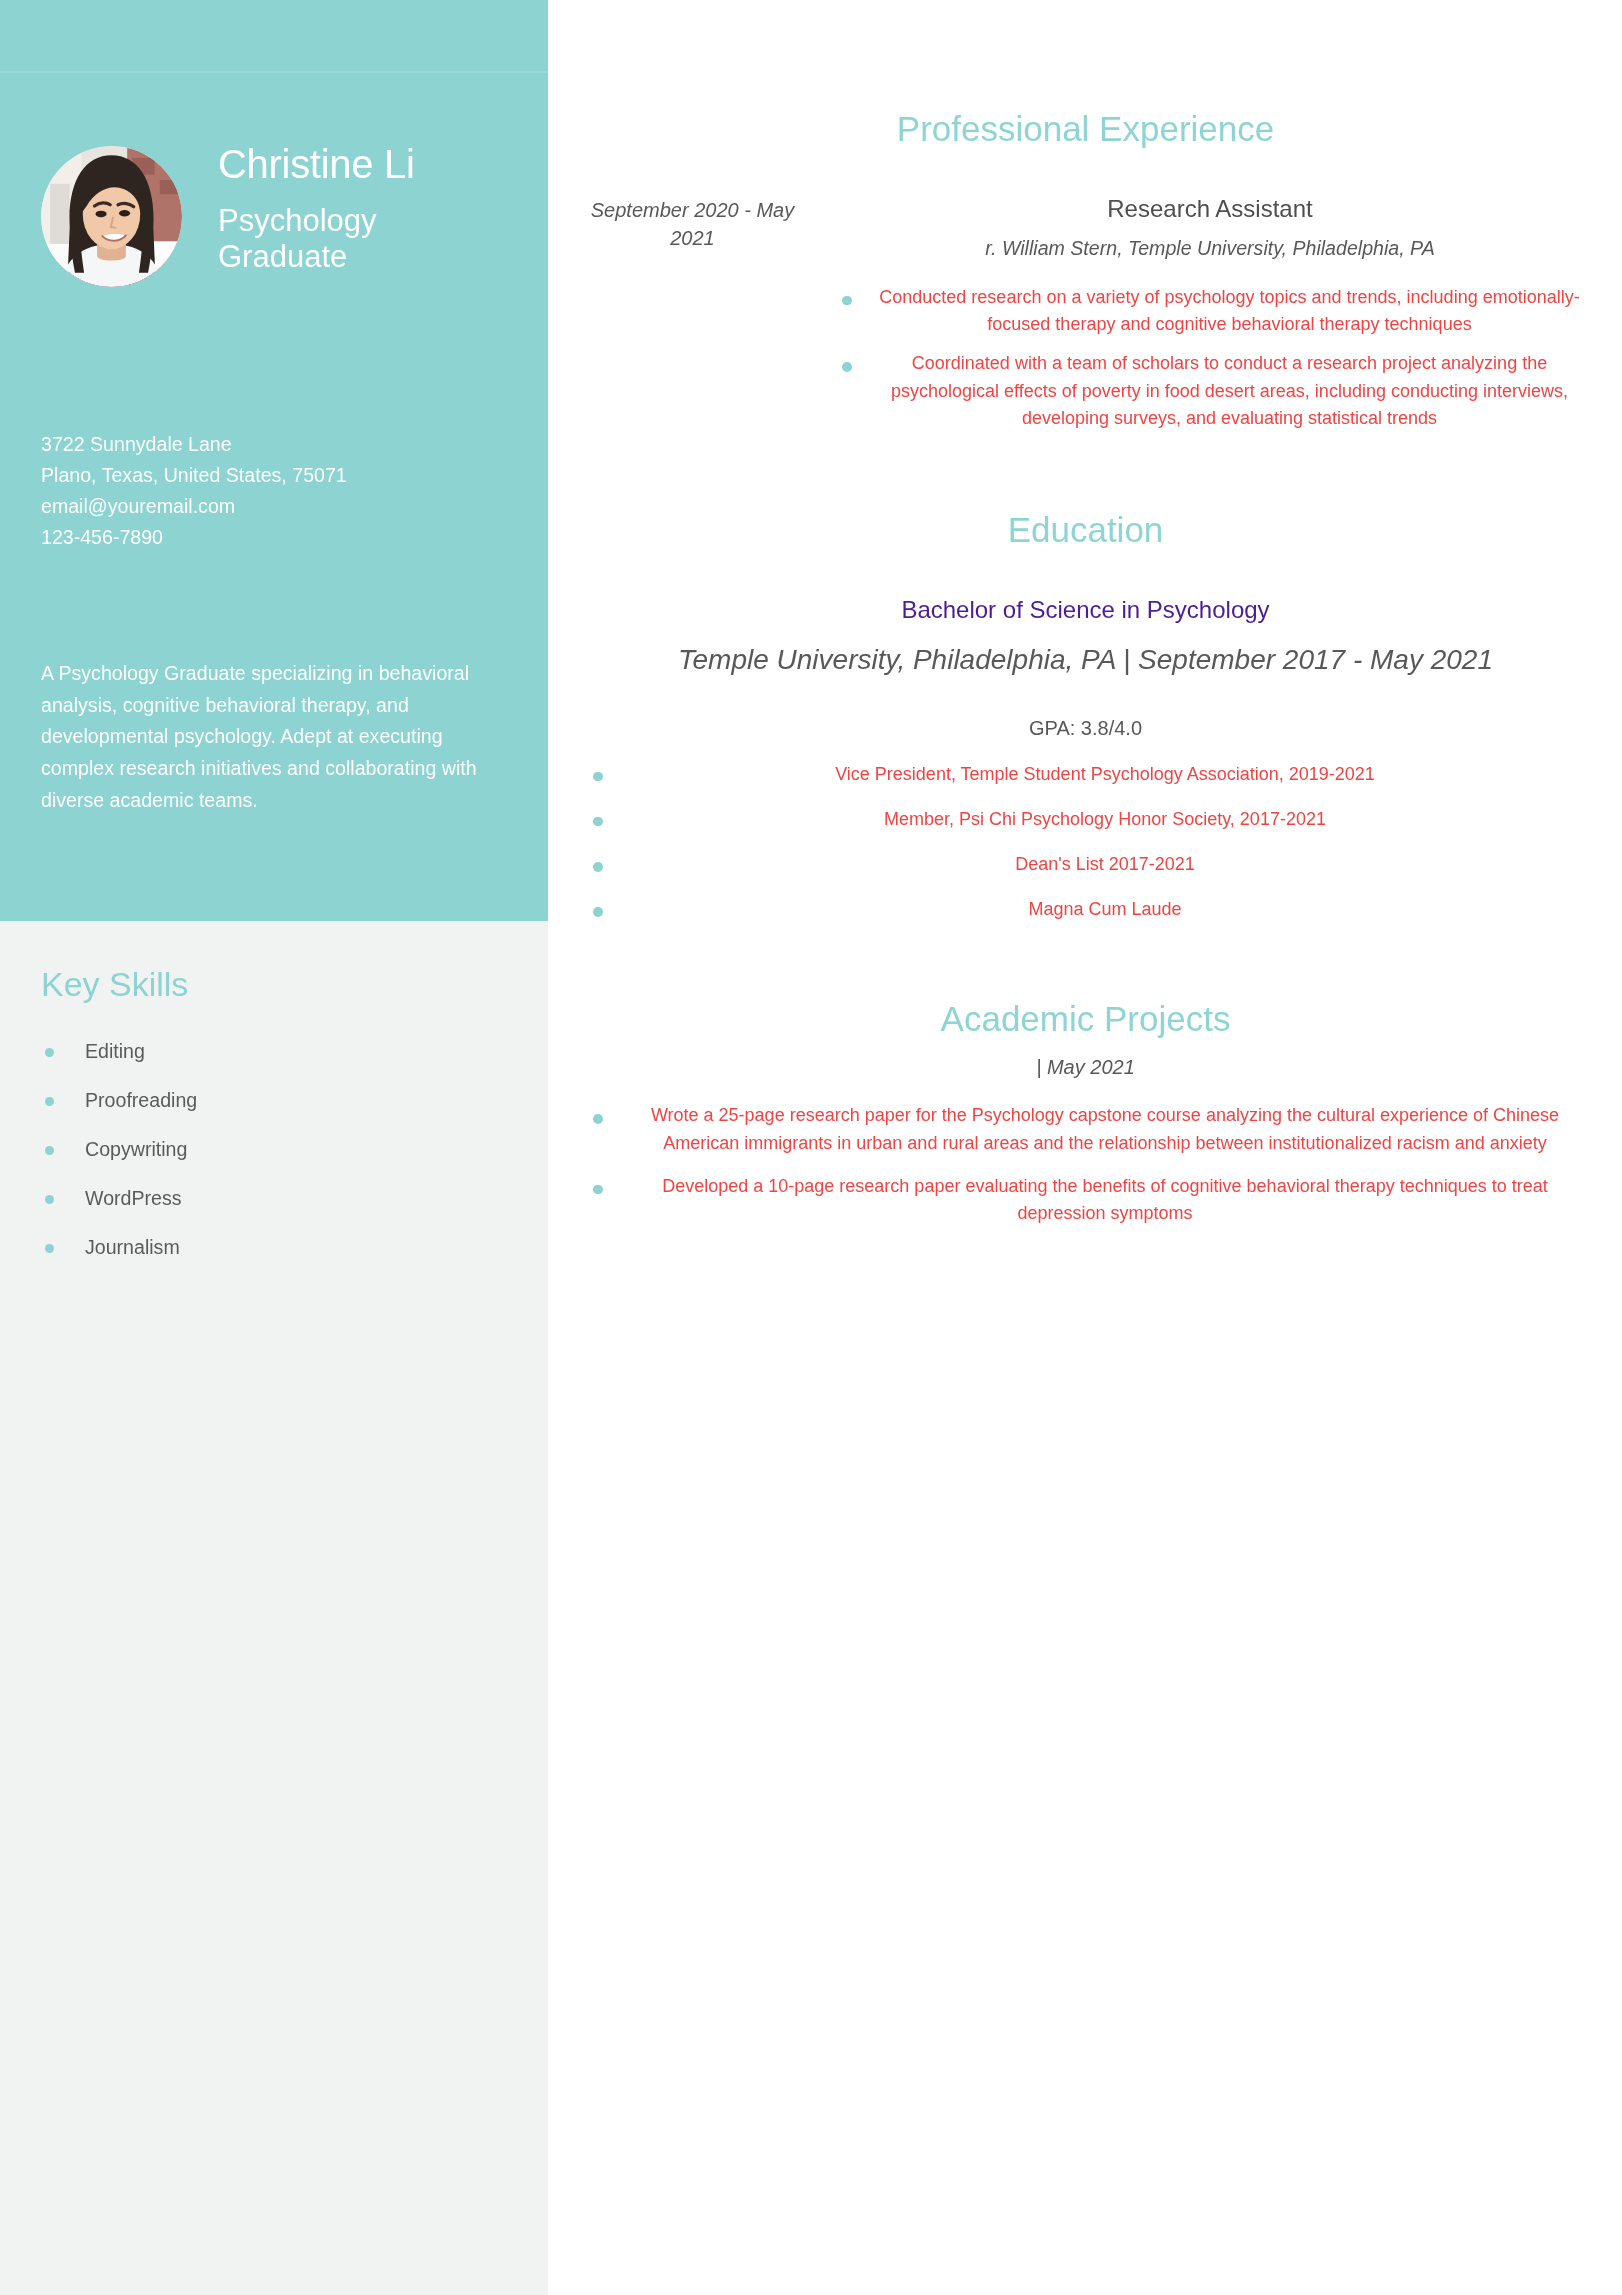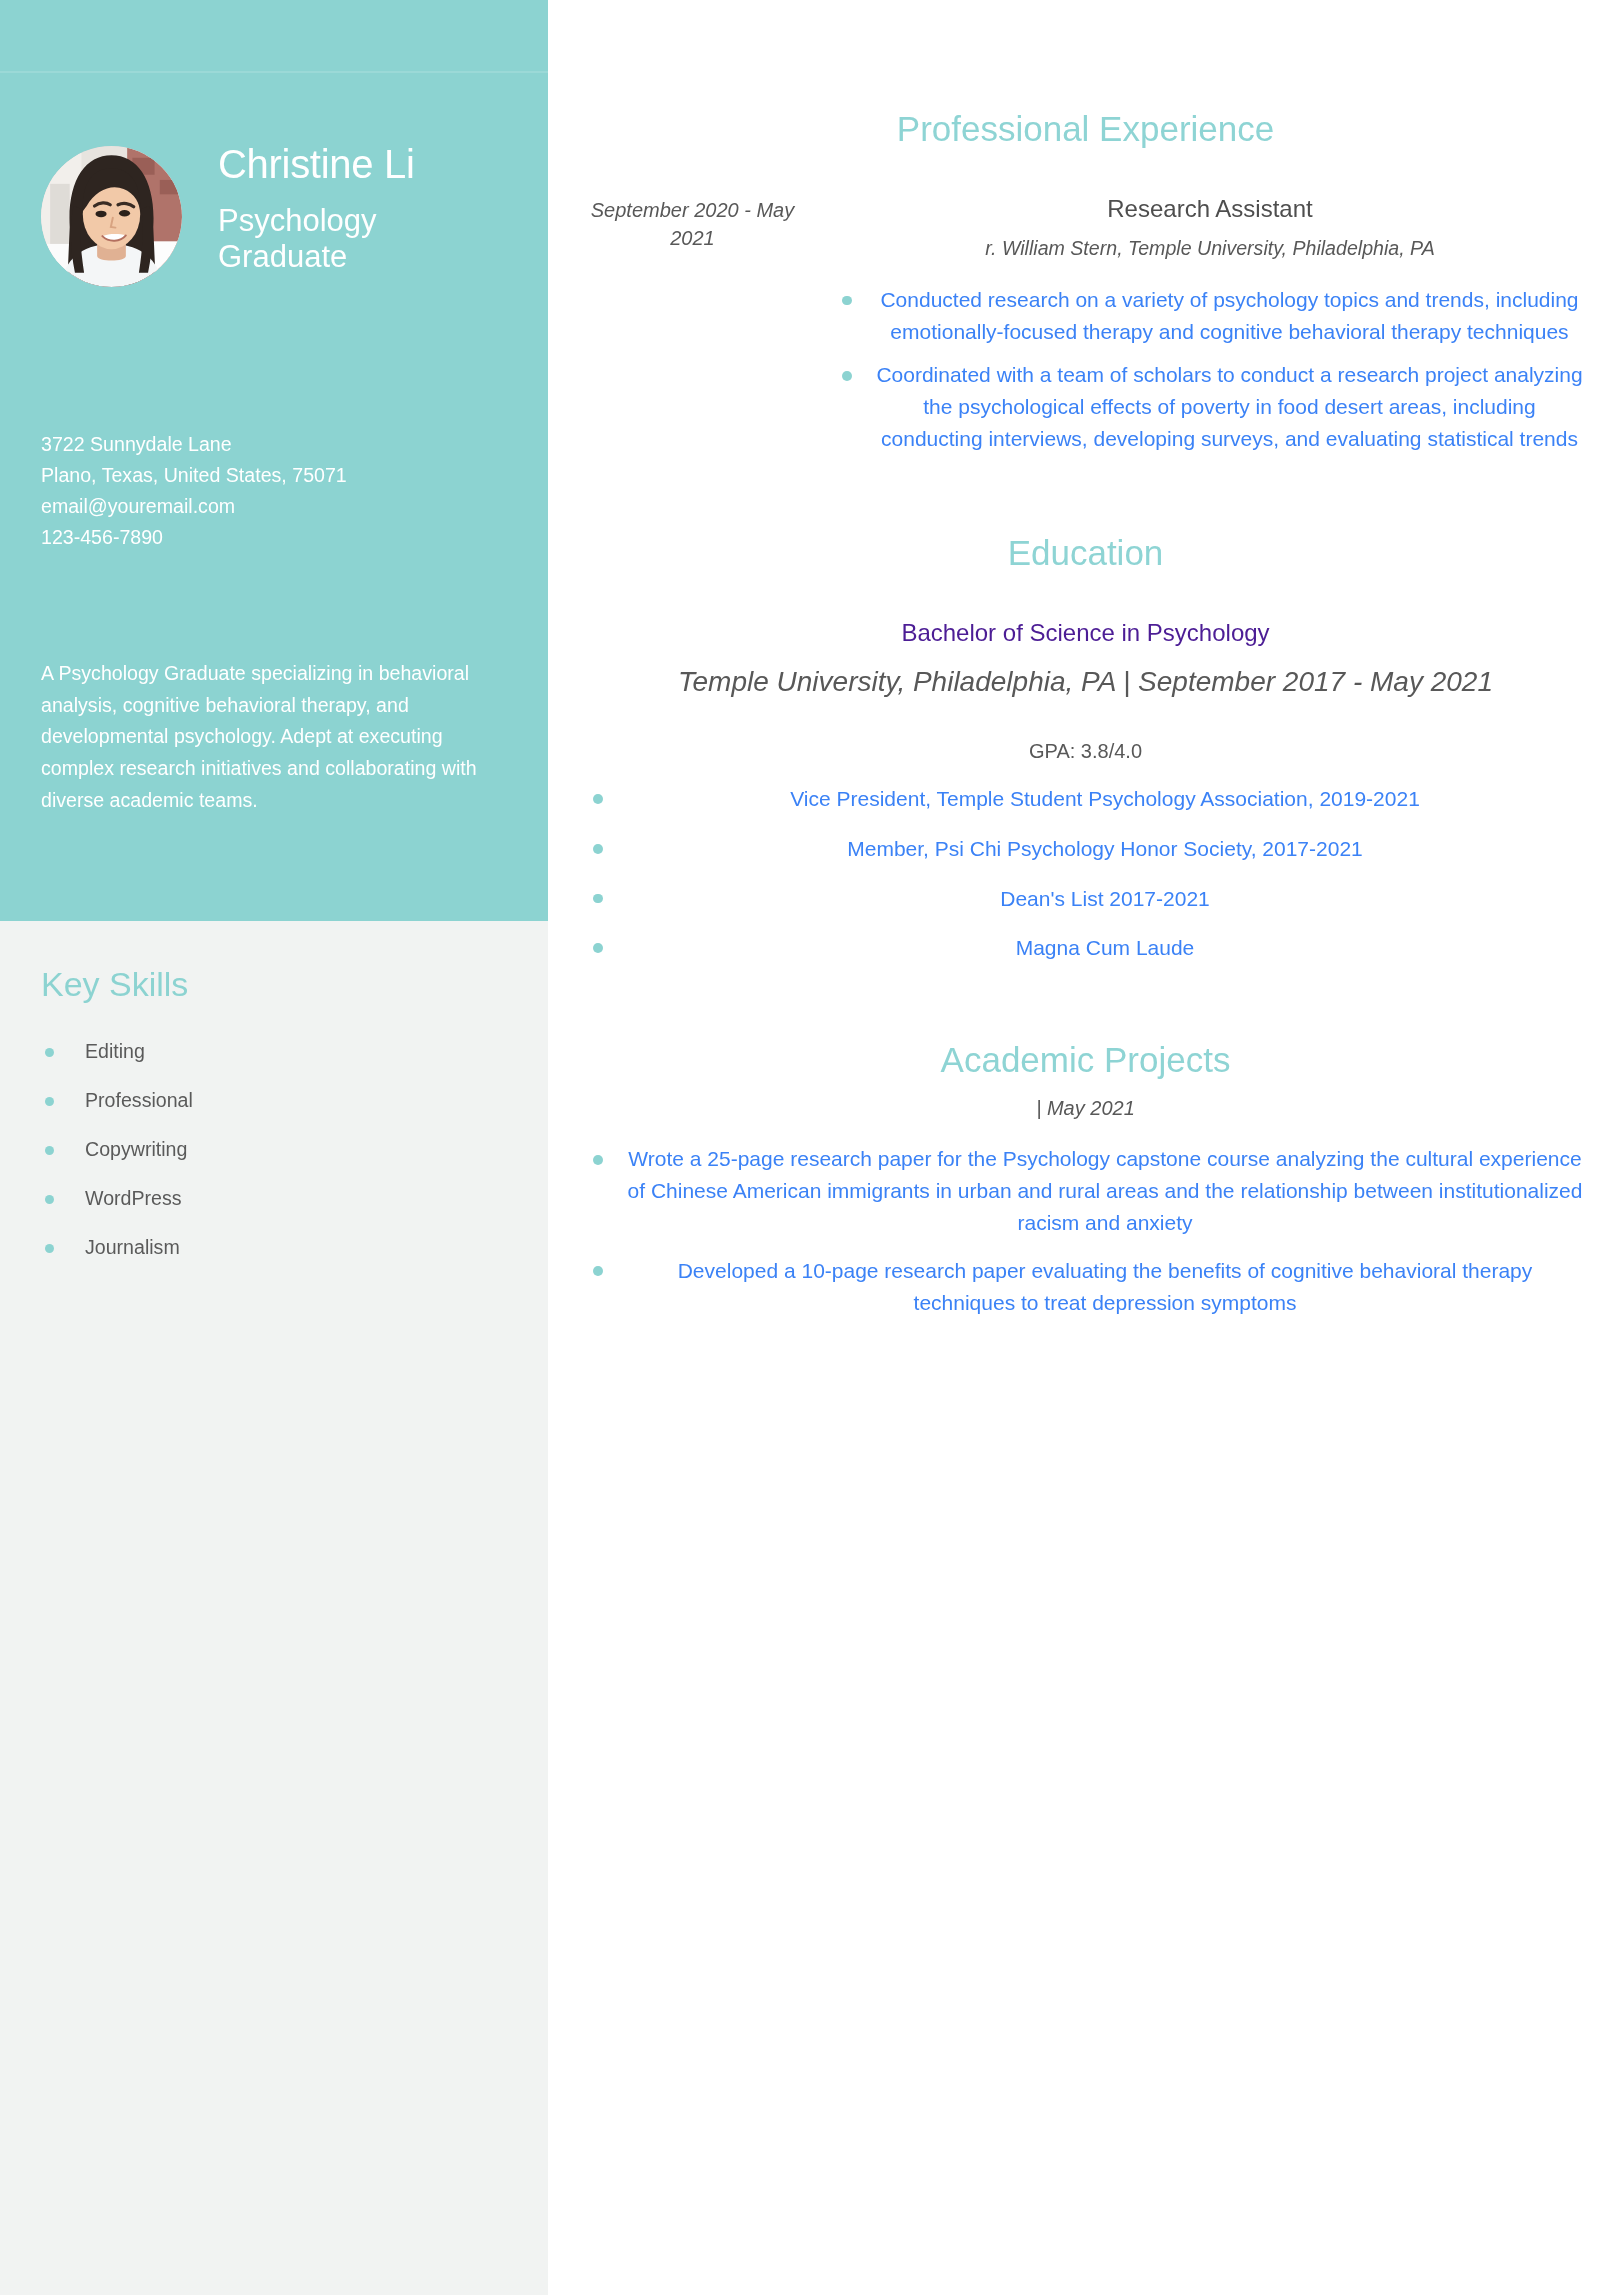--- a/index.html
+++ b/index.html
@@ -195,22 +195,22 @@
 
   ul.bullets {
     list-style: none;
     margin-top: 22px;
   }
 
   ul.bullets li {
     position: relative;
     padding-left: 39px;
     margin-bottom: 11.8px;
-    color: #3b82f6;
-    font-size: 21px;
+    color: #ef4444;
+    font-size: 18px;
     line-height: 1.52;
   }
   ul.bullets li .dot {
     position: absolute;
     left: 5.2px; top: 11.8px;
     width: 9.8px; height: 9.8px;
     border-radius: 50%;
     background: #8CD3D1;
   }
 
@@ -340,21 +340,21 @@
 
     <div id="skills-section">
       <div class="sidebar-heading">Key Skills</div>
       <ul id="skills-list">
         <li>
           <span class="dot"></span>
           <span>Editing</span>
         </li>
         <li>
           <span class="dot"></span>
-          <span>Professional</span>
+          <span>Proofreading</span>
         </li>
         <li>
           <span class="dot"></span>
           <span>Copywriting</span>
         </li>
         <li>
           <span class="dot"></span>
           <span>WordPress</span>
         </li>
         <li>

